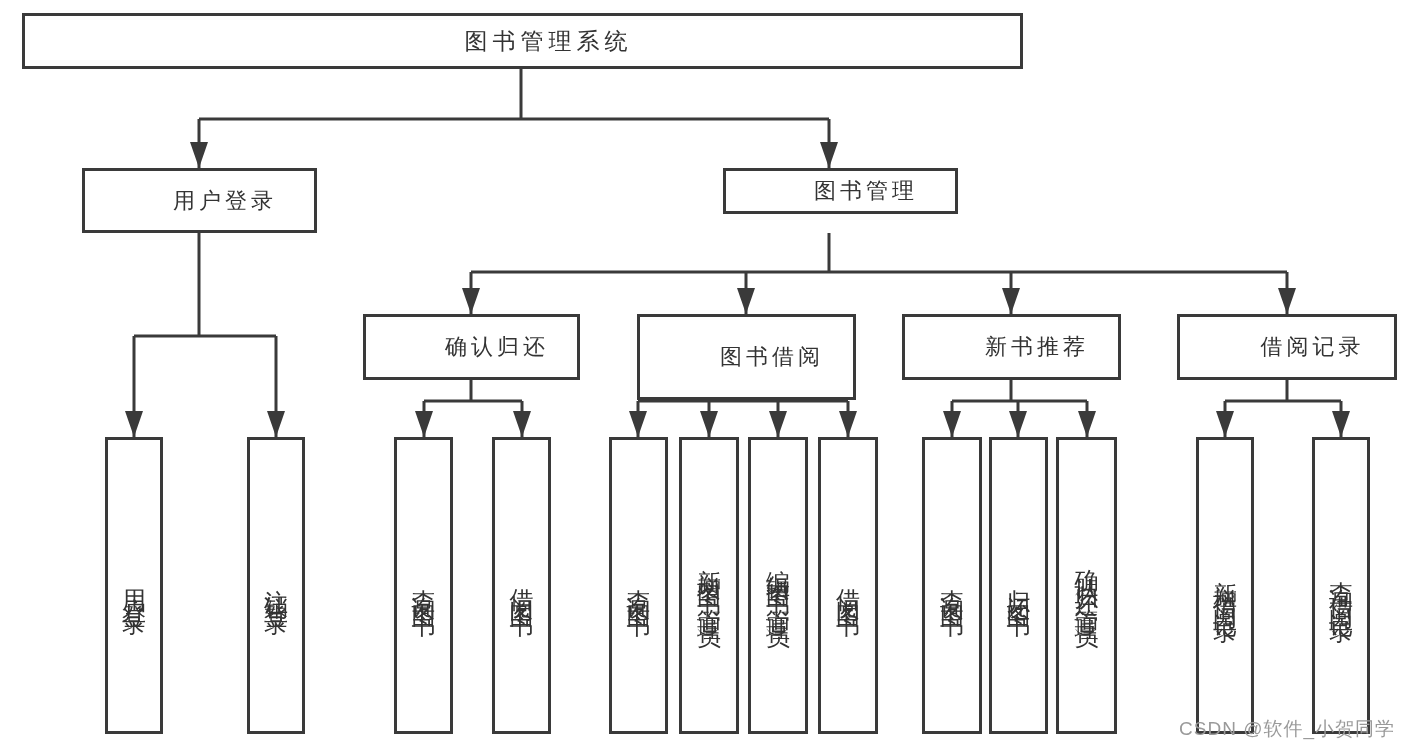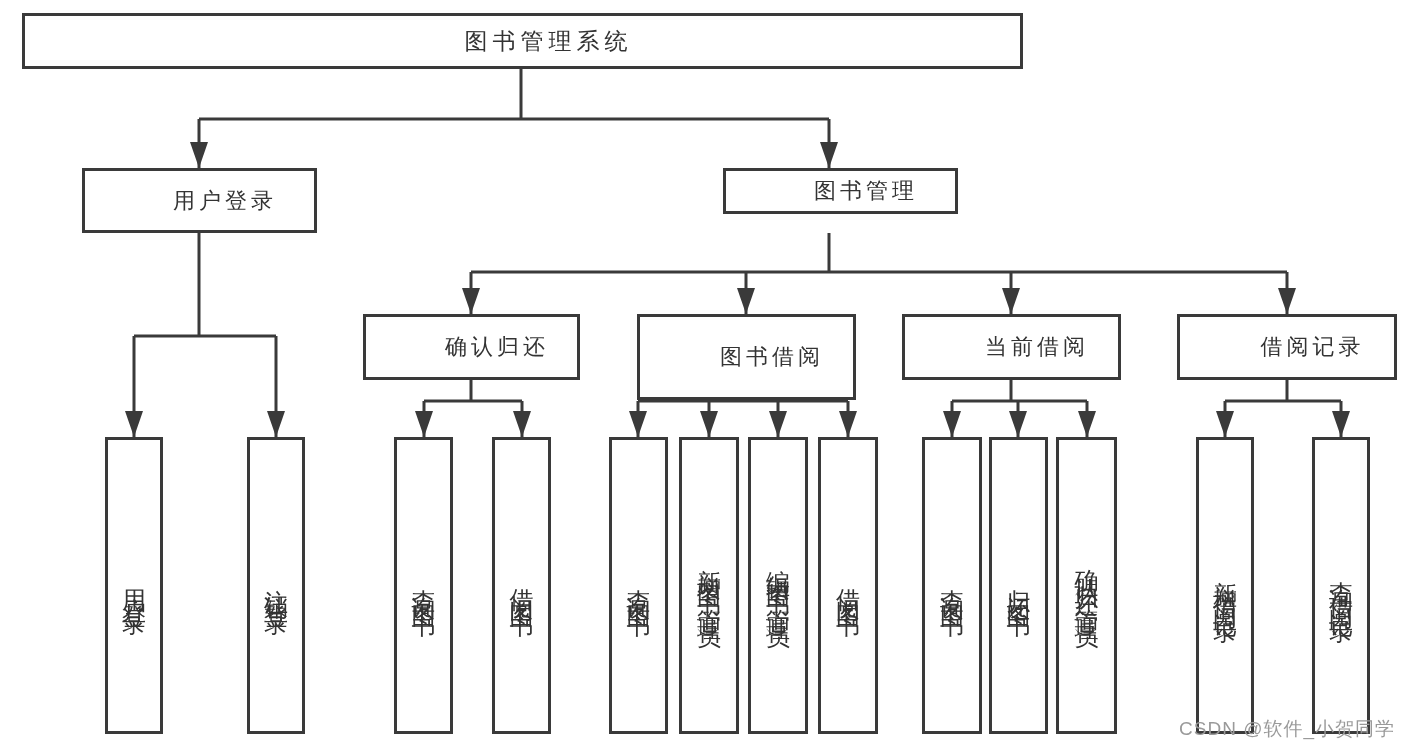--- a/index.html
+++ b/index.html
@@ -118,21 +118,21 @@
     <polygon points="1332,411 1350,411 1341,437"></polygon>
   </svg>
 
   <div class="node h-node root-node" style="left:22px;top:13px;width:1001px;height:56px;">图书管理系统</div>
 
   <div class="node h-node" style="left:82px;top:168px;width:235px;height:65px;">用户登录</div>
   <div class="node h-node" style="left:712px;top:168px;width:235px;height:46px;margin-left:11px;">图书管理</div>
 
   <div class="node h-node" style="left:363px;top:314px;width:217px;height:66px;">确认归还</div>
   <div class="node h-node" style="left:637px;top:314px;width:219px;height:86px;">图书借阅</div>
-  <div class="node h-node" style="left:902px;top:314px;width:219px;height:66px;">当前借阅</div>
+  <div class="node h-node" style="left:902px;top:314px;width:219px;height:66px;">新书推荐</div>
   <div class="node h-node" style="left:1177px;top:314px;width:220px;height:66px;">借阅记录</div>
 
   <div class="node v-node" style="left:105px;top:437px;width:58px;height:297px;">用户登录</div>
   <div class="node v-node" style="left:247px;top:437px;width:58px;height:297px;">注销登录</div>
 
   <div class="node v-node" style="left:394px;top:437px;width:59px;height:297px;">查询图书</div>
   <div class="node v-node" style="left:492px;top:437px;width:59px;height:297px;">借阅图书</div>
 
   <div class="node v-node" style="left:609px;top:437px;width:59px;height:297px;">查询图书</div>
   <div class="node v-node" style="left:679px;top:437px;width:60px;height:297px;">新增图书（管理员）</div>

